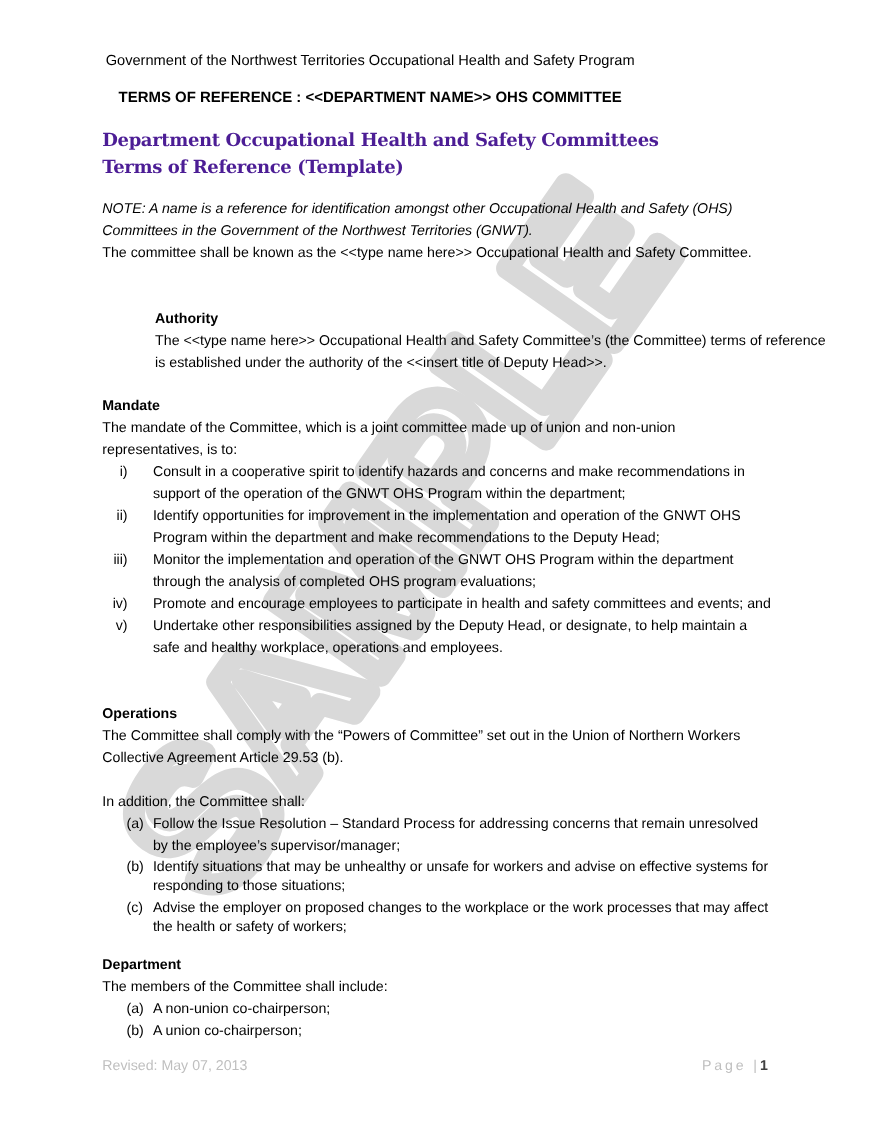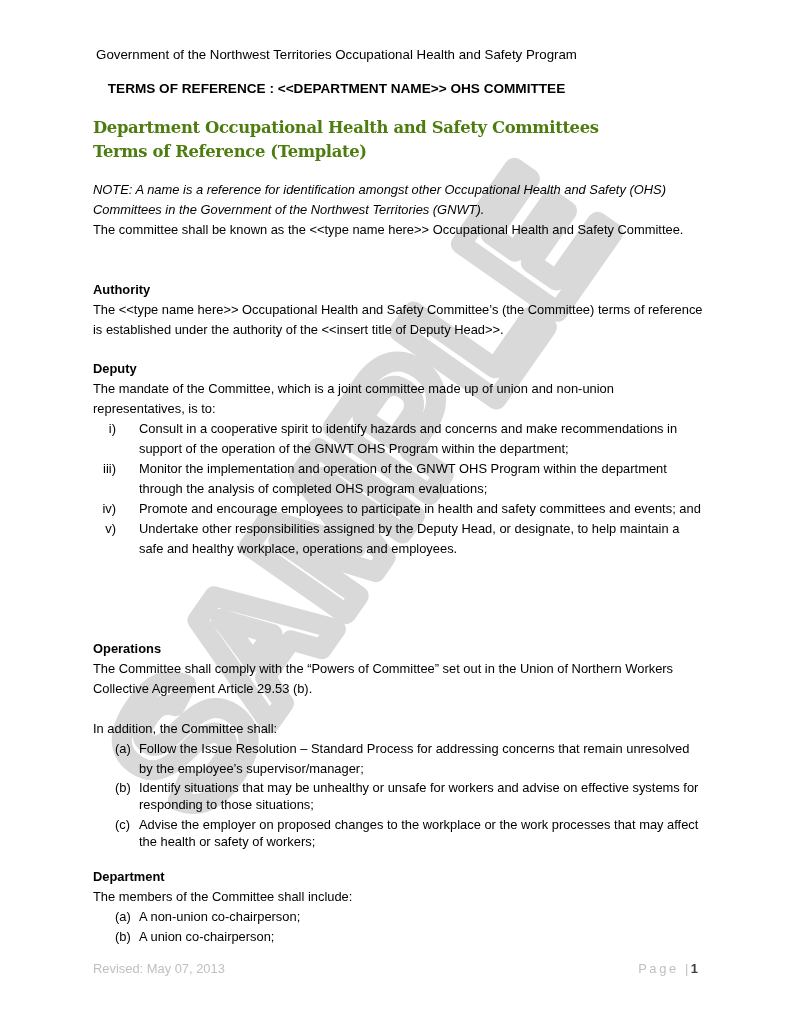--- a/index.html
+++ b/index.html
@@ -38,21 +38,21 @@
     }
     .header-line.l1 { top: 47px; }
     .header-line.l2 { top: 71px; font-weight: bold; font-size: 13.6px; margin-top: 10px; }
 
     .doc-title {
       position: absolute;
       left: 93px;
       top: 116px;
       font-family: "DejaVu Serif", "Liberation Serif", serif;
       font-weight: bold;
-      color: #4d7c0f;
+      color: #4c1d95;
       font-size: 16.4px;
       line-height: 24px;
       letter-spacing: -0.35px;
     }
 
     .section {
       position: absolute;
       left: 93px;
       width: 610px;
       font-size: 12.9px;
@@ -123,30 +123,31 @@
   <div class="doc-title">
     <div>Department Occupational Health and Safety Committees</div>
     <div>Terms of Reference (Template)</div>
   </div>
 
   <div class="section" style="top:180px;">
     <div class="note">NOTE: A name is a reference for identification amongst other Occupational Health and Safety (OHS) Committees in the Government of the Northwest Territories (GNWT).</div>
     <div><span>The committee shall be known as the </span><span class="u">&lt;&lt;type name here&gt;&gt; Occupational Health and Safety Committee</span><span>.</span></div>
   </div>
 
-  <div class="section" style="top:280px;">
+  <div class="section" style="top:280px;margin-left:48px;">
     <div class="h">Authority</div>
     <div>The &lt;&lt;type name here&gt;&gt; Occupational Health and Safety Committee’s (the Committee) terms of reference is established under the authority of the &lt;&lt;insert title of Deputy Head&gt;&gt;.</div>
   </div>
 
   <div class="section" style="top:359px;">
-    <div class="h">Deputy</div>
+    <div class="h">Mandate</div>
     <div>The mandate of the Committee, which is a joint committee made up of union and non-union representatives, is to:</div>
     <ul class="list">
       <li><span class="marker">i)</span><span>Consult in a cooperative spirit to identify hazards and concerns and make recommendations in support of the operation of the GNWT OHS Program within the department;</span></li>
+      <li><span class="marker">ii)</span><span>Identify opportunities for improvement in the implementation and operation of the GNWT OHS Program within the department and make recommendations to the Deputy Head;</span></li>
       <li><span class="marker">iii)</span><span>Monitor the implementation and operation of the GNWT OHS Program within the department through the analysis of completed OHS program evaluations;</span></li>
       <li><span class="marker">iv)</span><span>Promote and encourage employees to participate in health and safety committees and events; and</span></li>
       <li><span class="marker">v)</span><span>Undertake other responsibilities assigned by the Deputy Head, or designate, to help maintain a safe and healthy workplace, operations and employees.</span></li>
     </ul>
   </div>
 
   <div class="section" style="top:639px;">
     <div class="h">Operations</div>
     <div>The Committee shall comply with the “Powers of Committee” set out in the Union of Northern Workers Collective Agreement Article 29.53 (b).</div>
     <div style="height:20px;"></div>

